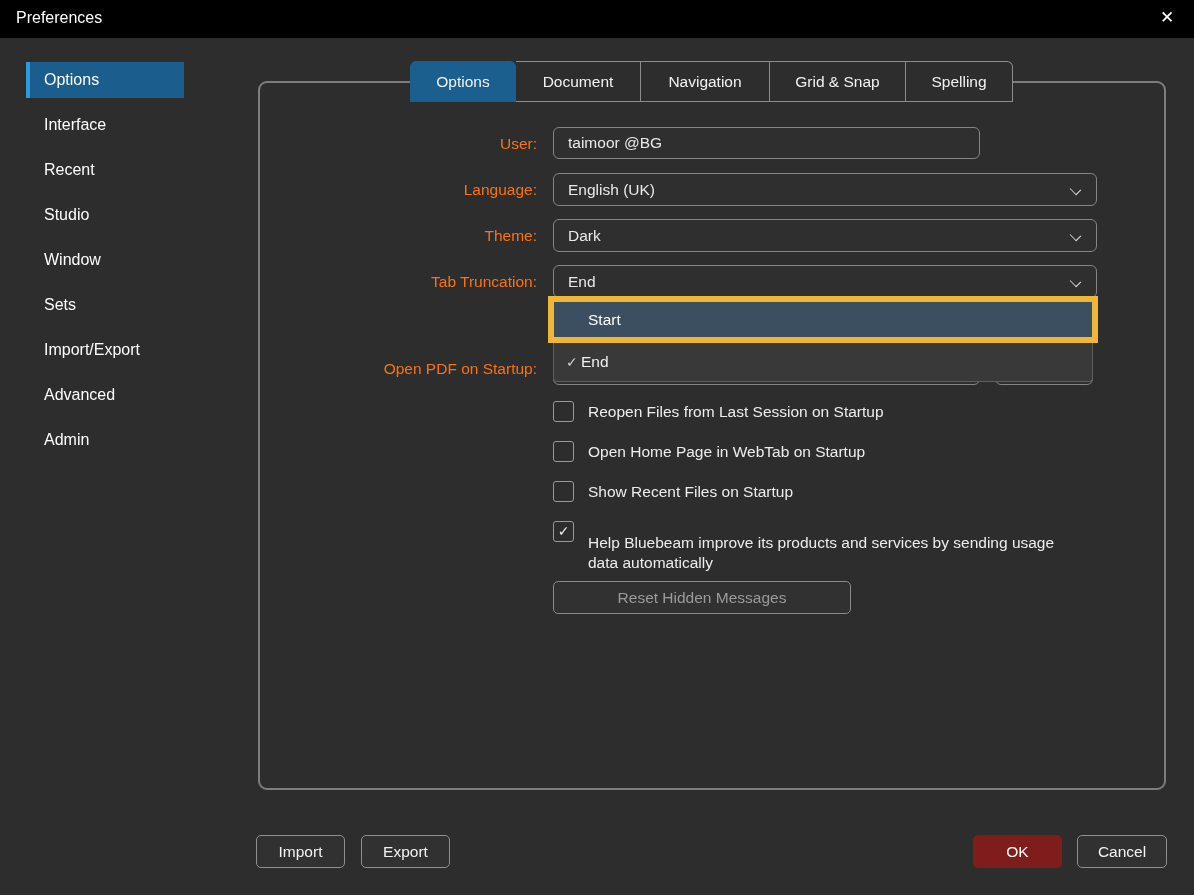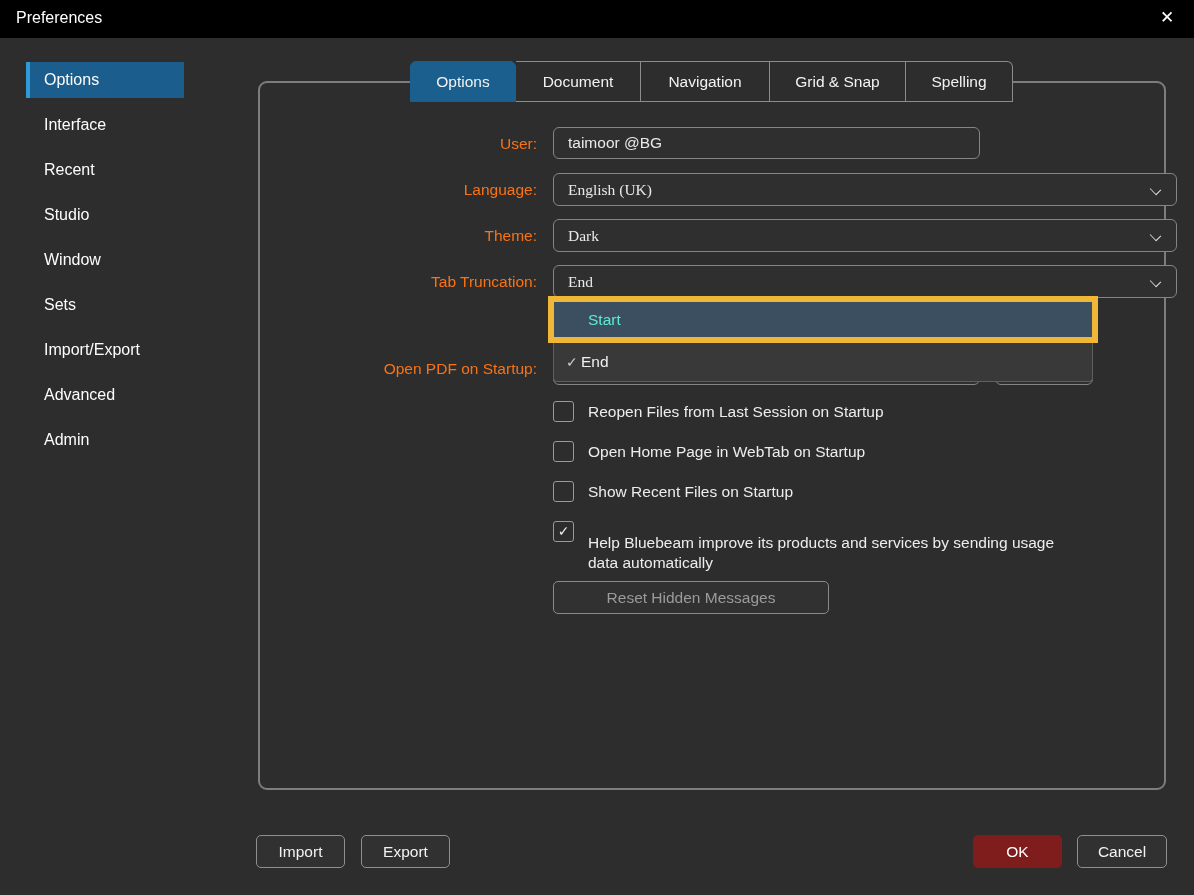--- a/index.html
+++ b/index.html
@@ -54,21 +54,21 @@
     position:absolute; width:237px; left:300px; height:33px; line-height:33px;
     text-align:right; font-size:15.5px; color:#f97316;
   }
   .tinput, .dropdown {
     position:absolute; left:553px; height:33px;
     background:#2f2f2f; border:1px solid #858585; border-radius:6px;
     font-size:15.5px; color:#e9e9e9; line-height:31px; padding-left:14px;
     z-index:2;
   }
   .tinput { width:427px; }
-  .dropdown { width:624px; cursor:pointer;font-family:Liberation Serif, serif; }
+  .dropdown { width:544px; cursor:pointer; }
   .chev {
     position:absolute; right:16px; top:11px; width:9px; height:9px;
     border-right:1.6px solid #e6e6e6; border-bottom:1.6px solid #e6e6e6;
     transform:rotate(45deg) scaleY(0.8);
   }
   .ghost-btn {
     position:absolute; background:#2f2f2f; border:1px solid #858585;
     border-radius:6px; z-index:2; cursor:pointer;
   }
   
@@ -81,21 +81,21 @@
     position:absolute; left:0; top:45px; width:100%; height:36px;
     display:flex; align-items:center; cursor:pointer; font-size:15.5px; color:#f0f0f0;
   }
   .menu-item-end .chk { width:27px; padding-left:12px; color:#cfcfcf; font-size:14px; }
   .hl-box {
     position:absolute; left:548px; top:296px; width:550px; height:47px;
     border:6px solid #f0b637; background:#393939; z-index:6; cursor:pointer;
   }
   .hl-row {
     width:100%; height:100%; background:#3c4f61; display:flex; align-items:center;
-    font-size:15.5px; color:#5eead4; padding-left:34px;
+    font-size:15.5px; color:#ffffff; padding-left:34px;
   }
   
   .cbrow { position:absolute; left:553px; display:flex; z-index:2; }
   .cbox {
     width:21px; height:21px; border:1.5px solid #9a9a9a; border-radius:3px;
     background:#2d2d2d; flex:0 0 auto; text-align:center; line-height:19px;
     font-size:14px; color:#efefef; cursor:pointer;
   }
   .cblabel { font-size:15.5px; color:#ededed; padding-left:14px; line-height:21px; }
   .cblabel.wrap { width:492px; line-height:20px; padding-top:1px;margin-top:11px; }
@@ -181,18 +181,18 @@
 </div>
 <div class="cbrow" style="top:481px">
   <div class="cbox"></div>
   <div class="cblabel">Show Recent Files on Startup</div>
 </div>
 <div class="cbrow" style="top:521px">
   <div class="cbox">✓</div>
   <div class="cblabel wrap">Help Bluebeam improve its products and services by sending usage data automatically</div>
 </div>
 
-<div class="btn disabled" style="left:553px; top:581px; width:276px;">Reset Hidden Messages</div>
+<div class="btn disabled" style="left:553px; top:581px; width:298px;">Reset Hidden Messages</div>
 
 <div class="btn" style="left:256px; top:835px; width:89px;">Import</div>
 <div class="btn" style="left:361px; top:835px; width:89px;">Export</div>
 <div class="btn primary" style="left:973px; top:835px; width:89px;">OK</div>
 <div class="btn" style="left:1077px; top:835px; width:90px;">Cancel</div>
 
 </body></html>

